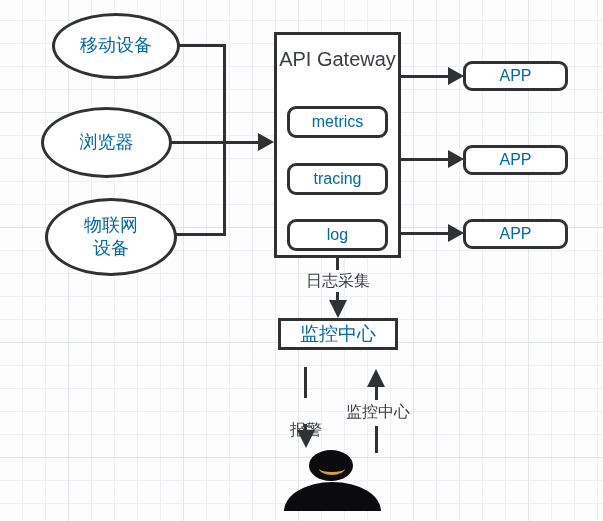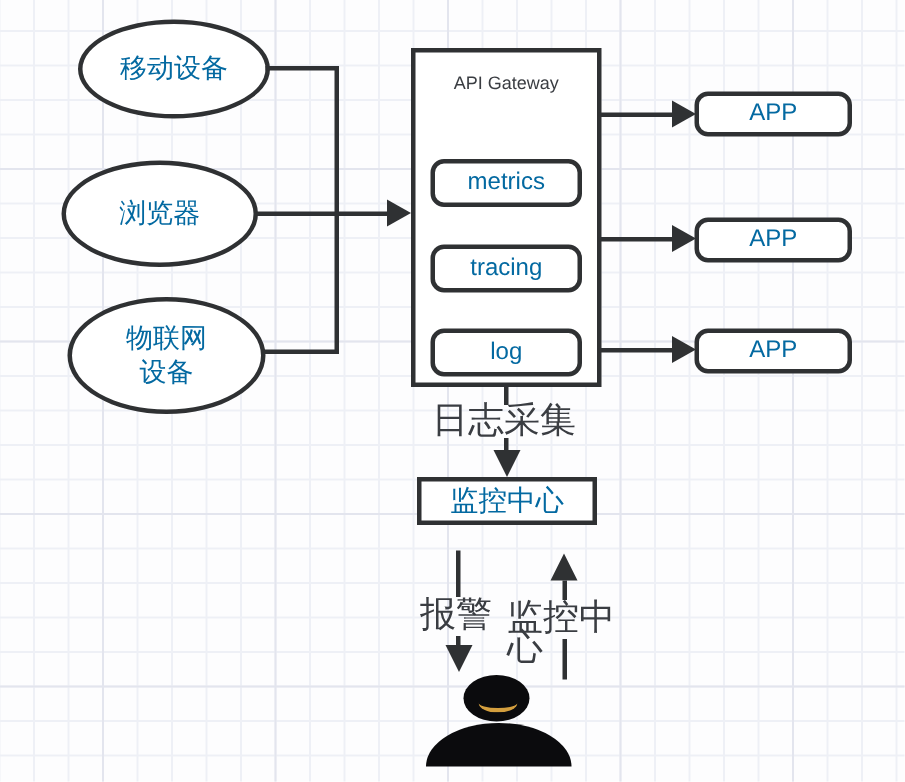--- a/index.html
+++ b/index.html
@@ -66,35 +66,36 @@
     border-top: 18px solid #2f3133;
   }
   .ah-up {
     border-left: 9px solid transparent;
     border-right: 9px solid transparent;
     border-bottom: 18px solid #2f3133;
   }
   .edge-label {
     position: absolute;
     color: #3a3d42;
-    font-size: 24px;
+    font-size: 16px;
+    text-align: center;
     line-height: 20px;
   }
   
   .e-mobile  { left: 52px;  top: 13px;  width: 128px; height: 66px; }
   .e-browser { left: 41px;  top: 107px; width: 131px; height: 71px; }
   .e-iot     { left: 45px;  top: 198px; width: 132px; height: 78px; }
   
   .gateway {
     left: 274px; top: 32px; width: 127px; height: 226px;
     display: block;
   }
   .gateway-title {
     margin-top: 13px;
-    font-size: 12px;
+    font-size: 20px;
     color: #3a3d42;
     text-align: center;
     width: 100%;
   }
   .module {
     position: absolute;
     left: 10px;
     width: 101px;
     height: 32px;
     border: 3px solid #2f3133;
@@ -190,21 +191,21 @@
   <div class="line" style="left:336px; top:258px; width:3px; height:12px;"></div>
   <div class="edge-label" style="left:288px; top:271px; width:100px;">日志采集</div>
   <div class="line" style="left:336px; top:292px; width:3px; height:10px;"></div>
   <div class="arrowhead ah-down" style="left:329px; top:300px;"></div>
 
   <div class="rect node-text monitor">
     <span>监控中心</span>
   </div>
 
   <div class="line" style="left:304px; top:367px; width:3px; height:31px;"></div>
-  <div class="edge-label" style="left:280px; top:400px; width:52px;">报警</div>
+  <div class="edge-label" style="left:280px; top:420px; width:52px;">报警</div>
   <div class="line" style="left:304px; top:424px; width:3px; height:8px;"></div>
   <div class="arrowhead ah-down" style="left:297px; top:430px;"></div>
 
   <div class="arrowhead ah-up" style="left:367px; top:369px;"></div>
   <div class="line" style="left:375px; top:387px; width:3px; height:13px;"></div>
   <div class="edge-label" style="left:338px; top:402px; width:80px;">监控中心</div>
   <div class="line" style="left:375px; top:426px; width:3px; height:27px;"></div>
 
   <div>
     <div class="person-head"></div>

